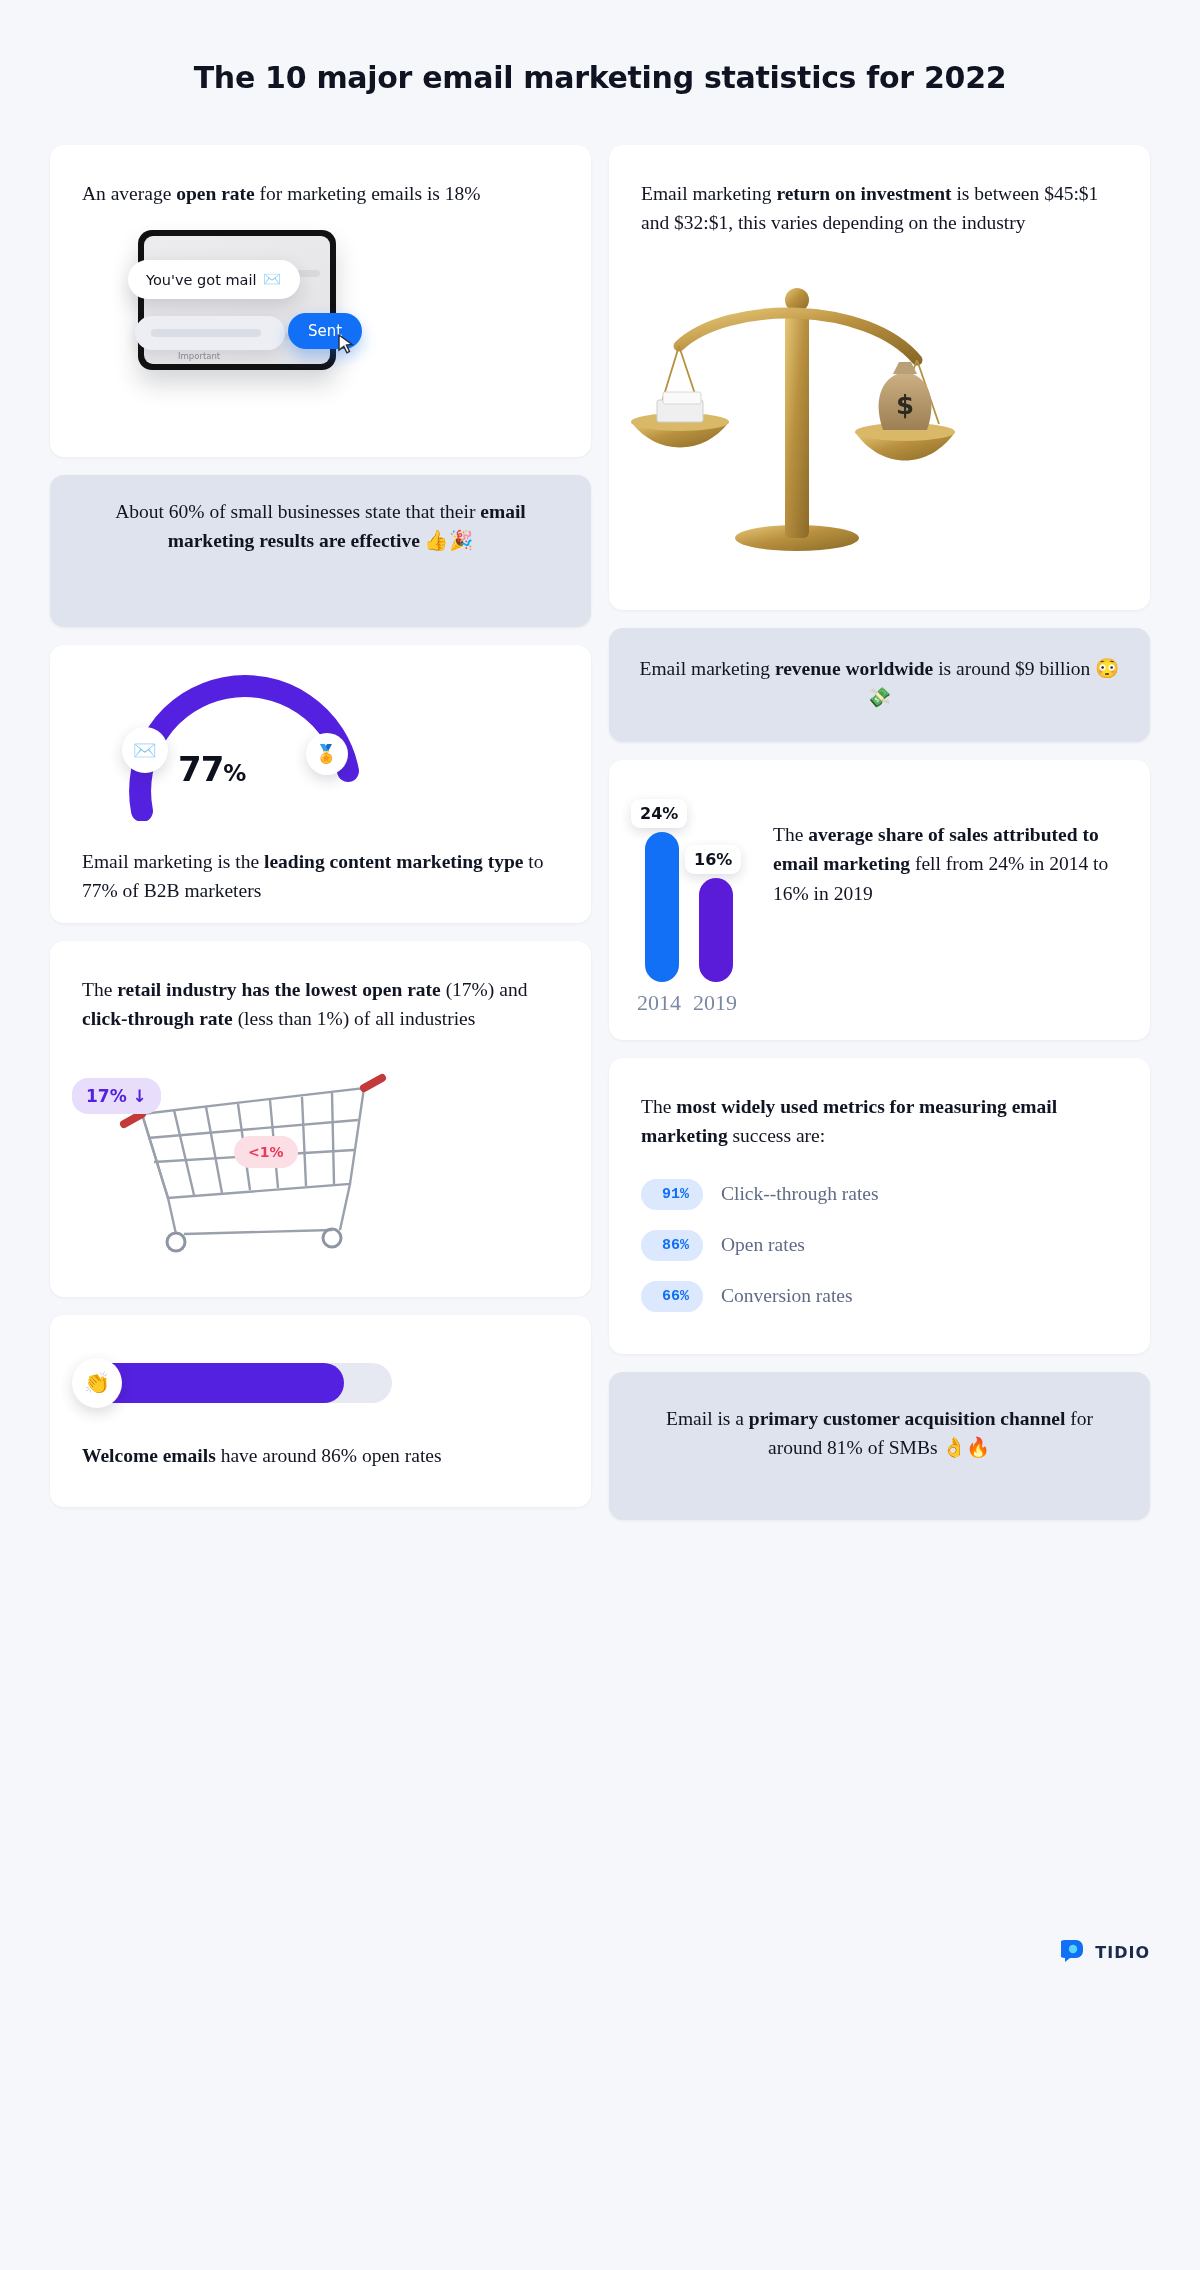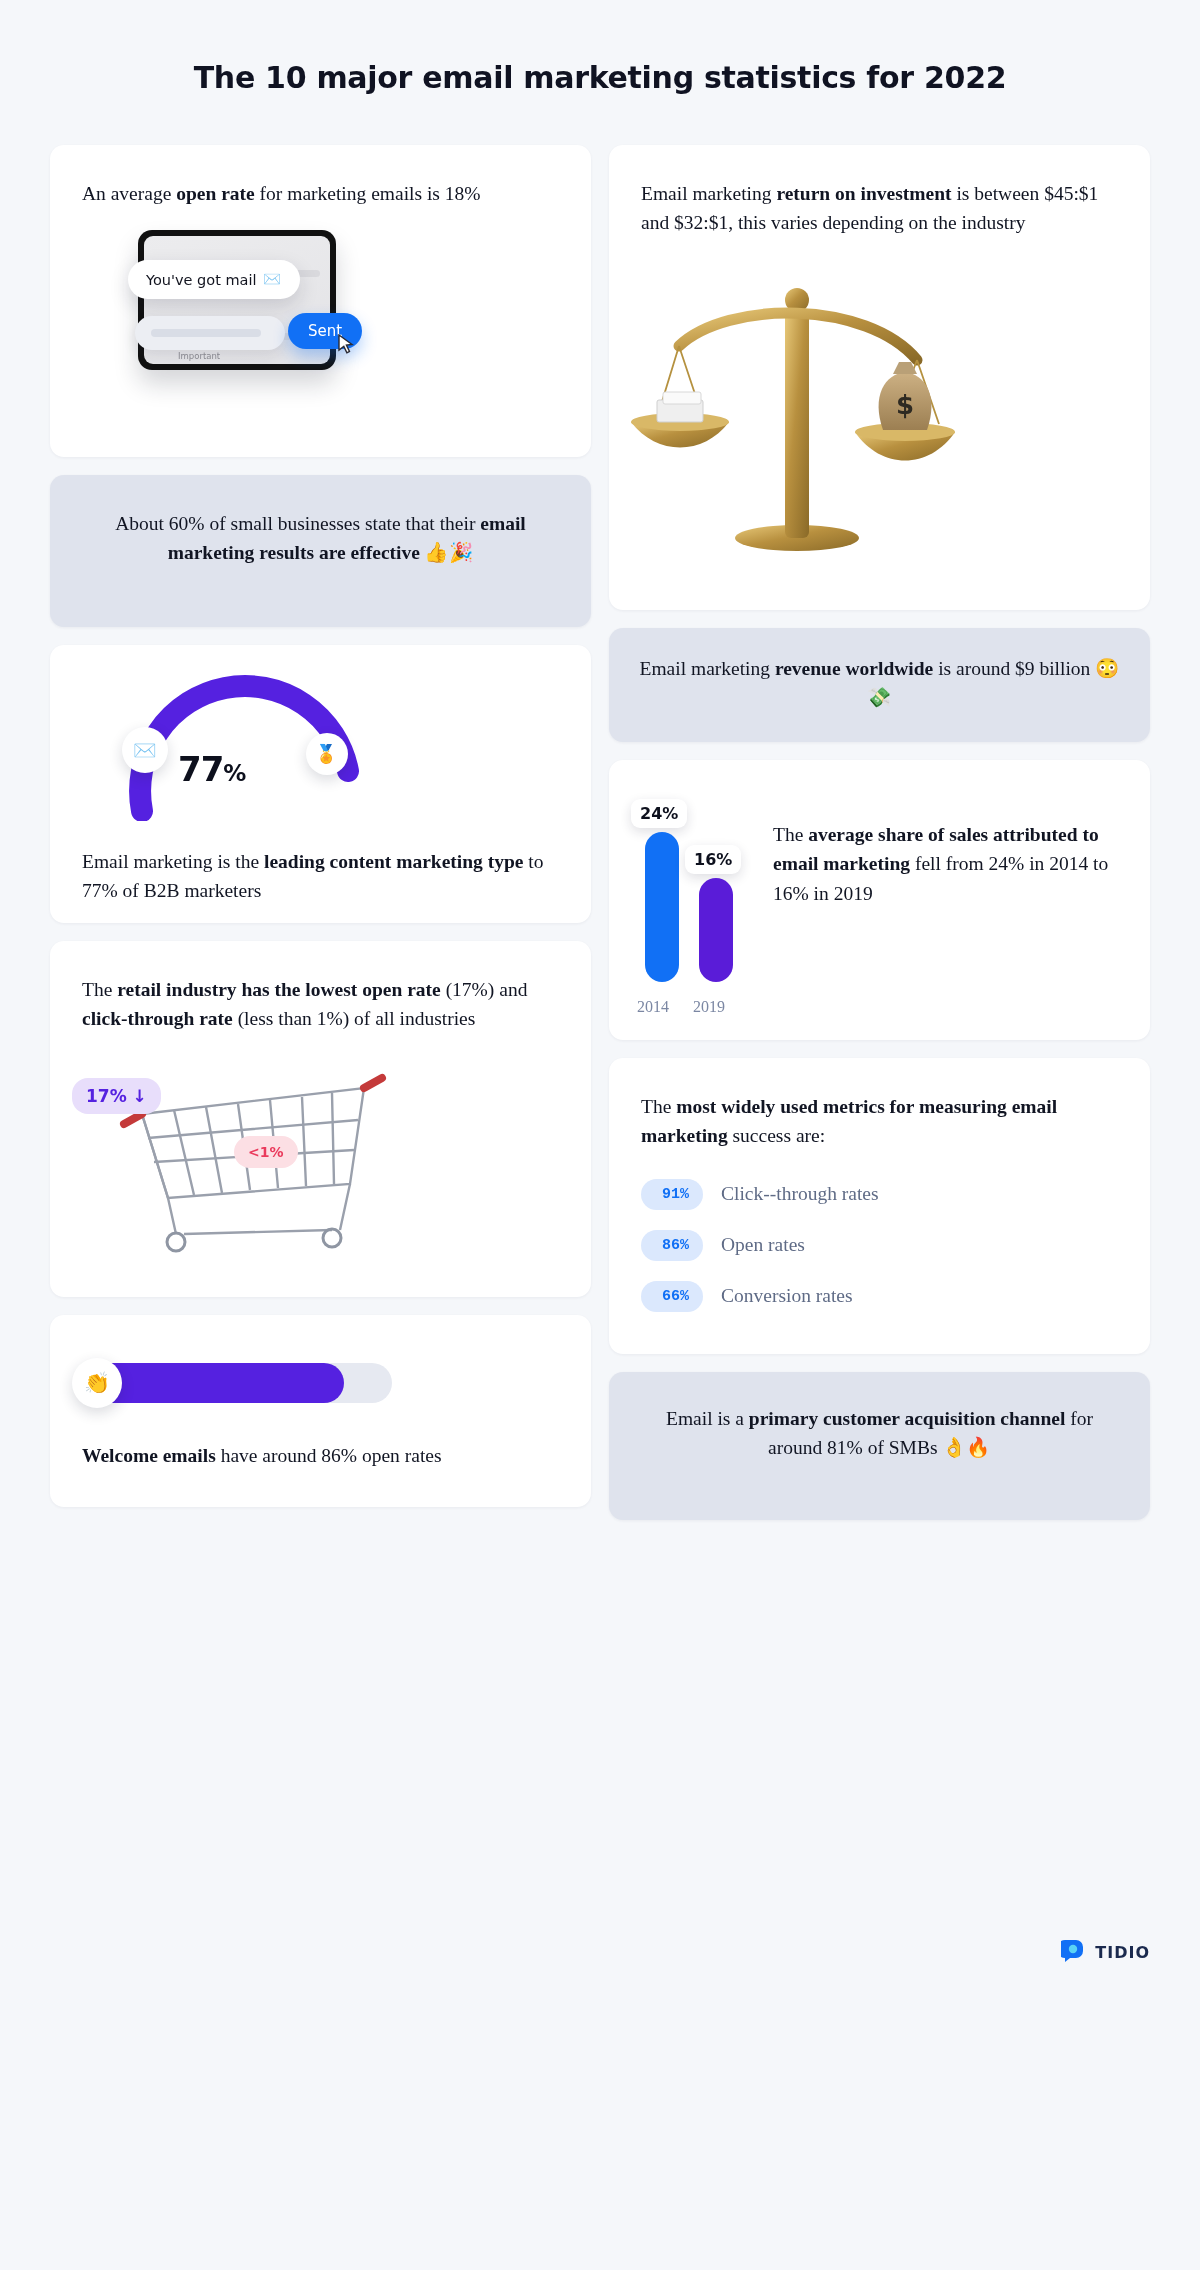--- a/index.html
+++ b/index.html
@@ -173,21 +173,21 @@
     font-weight: bold;
     font-size: 16px;
     color: #0d101d;
     box-shadow: 0 4px 12px rgba(25,30,55,.14);
   }
   .barlabel.l1 { left: 4px; bottom: 188px; }
   .barlabel.l2 { left: 58px; bottom: 142px; }
   .baryear {
     position: absolute; bottom: 0;
     font-family: "Liberation Serif", serif;
-    font-size: 16px; color: #7b87a3;
+    font-size: 22px; color: #7b87a3;
   }
   .baryear.y1 { left: 10px; }
   .baryear.y2 { left: 66px; }
   .bartext {
     font-family: "Liberation Serif", serif;
     font-size: 19.5px; line-height: 1.5; color: #111523;
     padding-top: 32px;
   }
 
   
@@ -335,21 +335,21 @@
 
           <span class="cursor">
             <svg viewBox="0 0 16 20" width="16" height="20">
                 <path d="M1 1l13 9.5-5.6.6 3.1 6.4-2.6 1.3-3.1-6.4L1 16z" fill="#fff" stroke="#2a2a33" stroke-width="1.4"></path>
               </svg>
           </span>
         </div>
       </div>
 
       <div class="card grey" style="height:152px;">
-        <div class="pad-all ctext center" style="padding-top:34px;">
+        <div class="pad-all ctext center" style="padding-top:22px;">
           <span>About 60% of small businesses state that their </span><b>email marketing results are effective</b><span> 👍🎉</span>
         </div>
       </div>
 
       <div class="card" style="height:278px;">
         <div class="gauge-wrap">
           <svg width="340" height="150" viewBox="0 0 340 150" style="position:absolute;left:20px;top:0;">
             <path d="M72,140 A 100 100 0 1 1 278,100" fill="none" stroke="#5521e0" stroke-width="22" stroke-linecap="round"></path>
           </svg>
           <div class="gauge-pct"><span style="font-size:34px">77</span><span>%</span></div>

